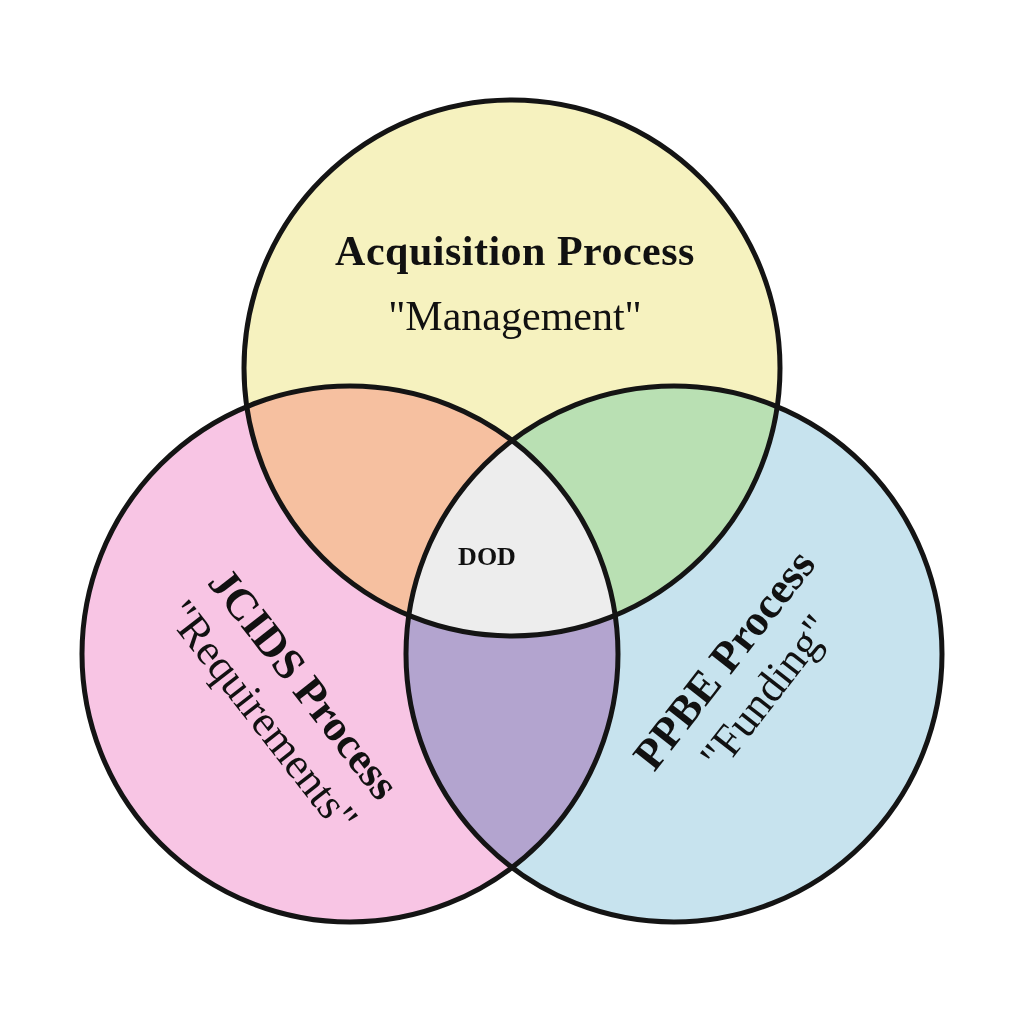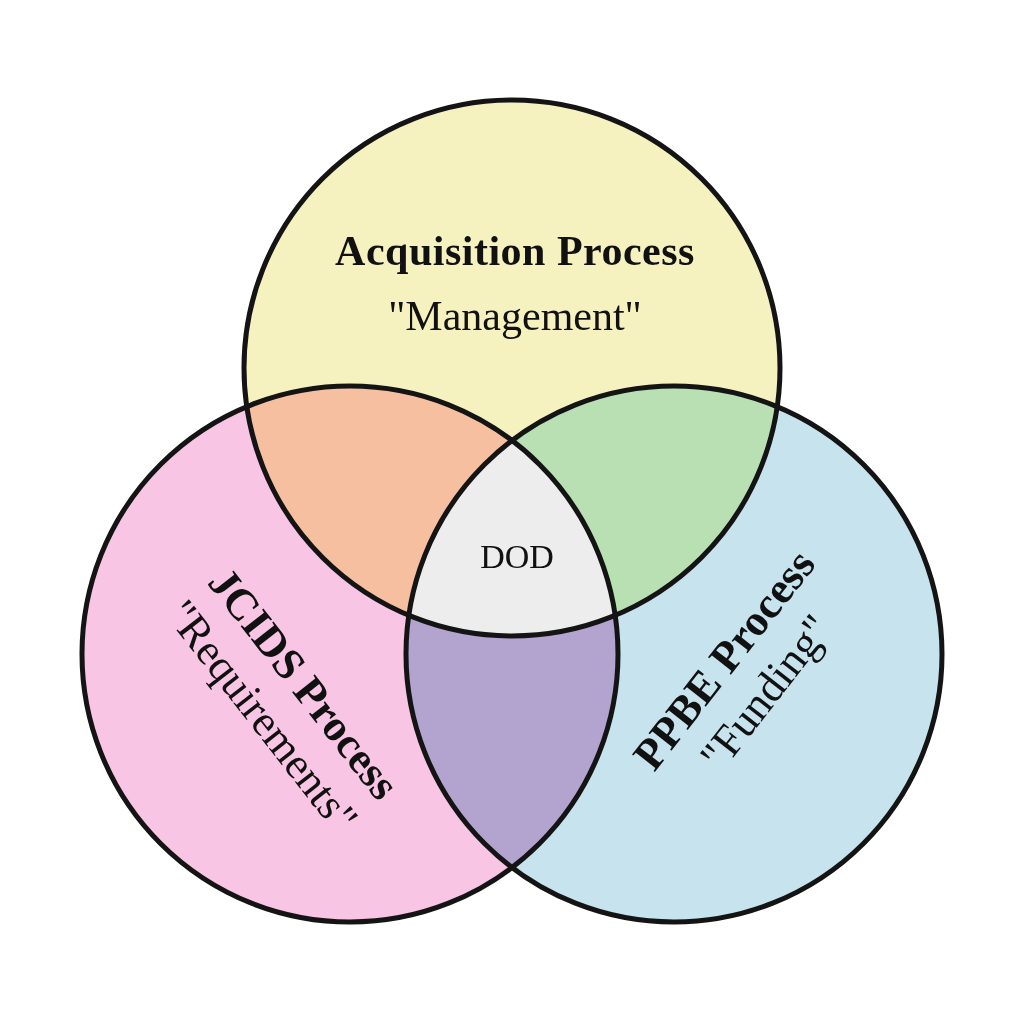--- a/index.html
+++ b/index.html
@@ -35,25 +35,25 @@
     line-height: 65px;
   }
   .top-label .title-line {
     font-weight: bold;
     letter-spacing: 0.5px;
   }
   .top-label .subtitle-line {
     font-weight: normal;
   }
   .center-label {
-    left: 517px;
+    left: 487px;
     top: 557px;
-    font-size: 34px;
+    font-size: 26px;
     line-height: 50px;
-    font-weight: normal;
+    font-weight: bold;
   }
   .side-label {
     font-size: 44px;
     line-height: 53px;
   }
   .side-label .title-line {
     font-weight: bold;
   }
   .side-label .subtitle-line {
     font-weight: normal;

